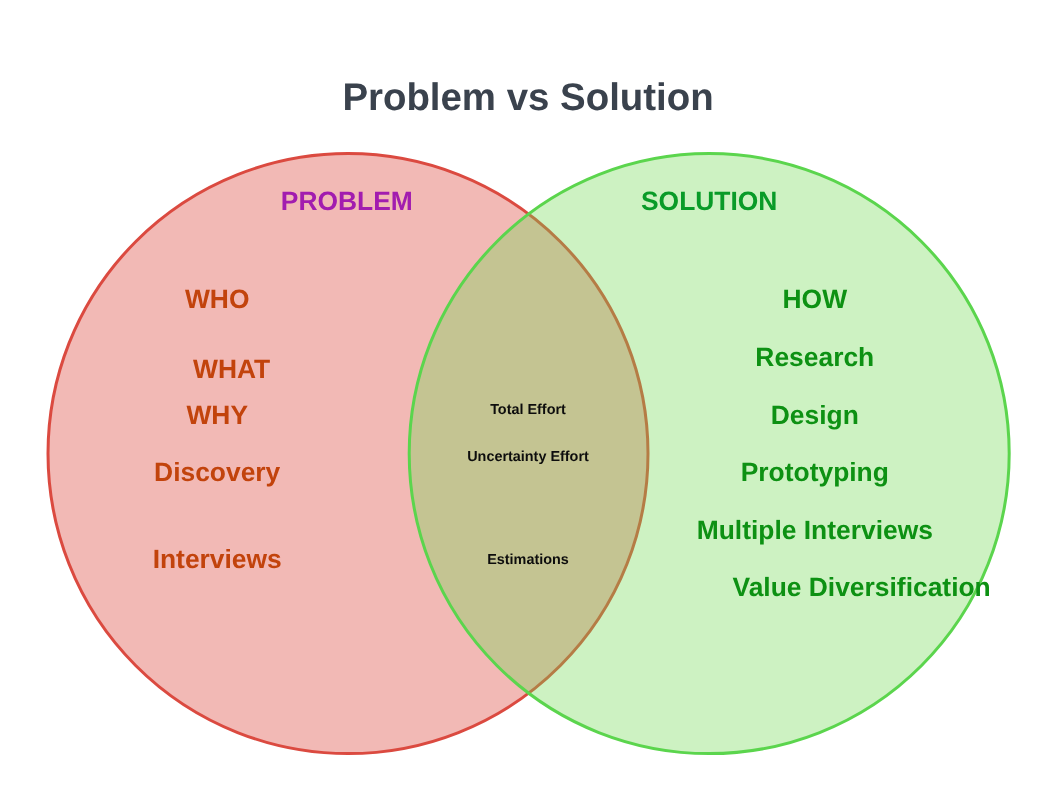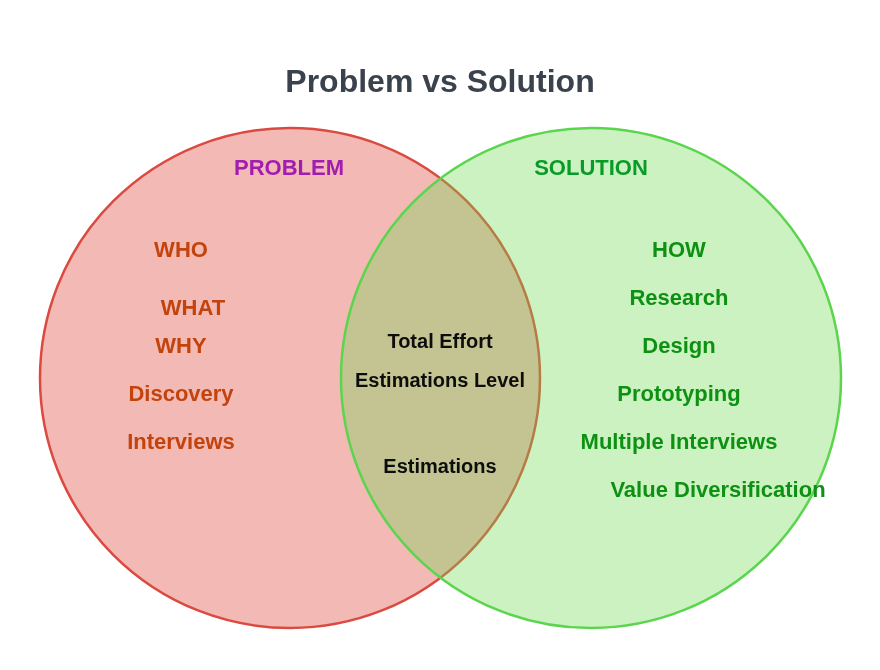--- a/index.html
+++ b/index.html
@@ -38,47 +38,47 @@
     line-height: 1;
   }
   .title {
     font-size: 32px;
     color: #3A424D;
   }
   .problem-header { font-size: 22px; color: #a21caf; }
   .problem-item   { font-size: 22px; color: #C2430C; }
   .solution-header { font-size: 22px; color: #099B28; }
   .solution-item   { font-size: 22px; color: #0D9113; }
-  .overlap-item    { font-size: 20px; color: #0D0D0D; }
+  .overlap-item    { font-size: 12px; color: #0D0D0D; }
 </style>
 </head>
 <body>
 
 <div class="stage">
 
   <svg class="venn-svg" width="880" height="670" viewBox="0 0 880 670">
     <circle class="circle-problem" cx="290" cy="378" r="250"></circle>
     <circle class="circle-solution" cx="591" cy="378" r="250"></circle>
   </svg>
 
   <div class="label title" style="left:440px; top:81px;">Problem vs Solution</div>
 
   <div class="label problem-header" style="left:289px; top:168px;">PROBLEM</div>
   <div class="label solution-header" style="left:591px; top:168px;">SOLUTION</div>
 
   <div class="label problem-item" style="left:181px; top:250px;">WHO</div>
   <div class="label problem-item" style="left:181px; top:308px;margin-left:12px;">WHAT</div>
   <div class="label problem-item" style="left:181px; top:346px;">WHY</div>
   <div class="label problem-item" style="left:181px; top:394px;">Discovery</div>
-  <div class="label problem-item" style="left:181px; top:442px;">Interviews</div>
+  <div class="label problem-item" style="left:181px; top:466px;">Interviews</div>
 
   <div class="label solution-item" style="left:679px; top:250px;">HOW</div>
   <div class="label solution-item" style="left:679px; top:298px;">Research</div>
   <div class="label solution-item" style="left:679px; top:346px;">Design</div>
   <div class="label solution-item" style="left:679px; top:394px;">Prototyping</div>
   <div class="label solution-item" style="left:679px; top:442px;">Multiple Interviews</div>
   <div class="label solution-item" style="left:679px; top:490px;margin-left:39px;">Value Diversification</div>
 
   <div class="label overlap-item" style="left:440px; top:341px;">Total Effort</div>
-  <div class="label overlap-item" style="left:440px; top:380px;">Estimations Level</div>
+  <div class="label overlap-item" style="left:440px; top:380px;">Uncertainty Effort</div>
   <div class="label overlap-item" style="left:440px; top:418px;margin-top:48px;">Estimations</div>
 
 </div>
 
 </body></html>

